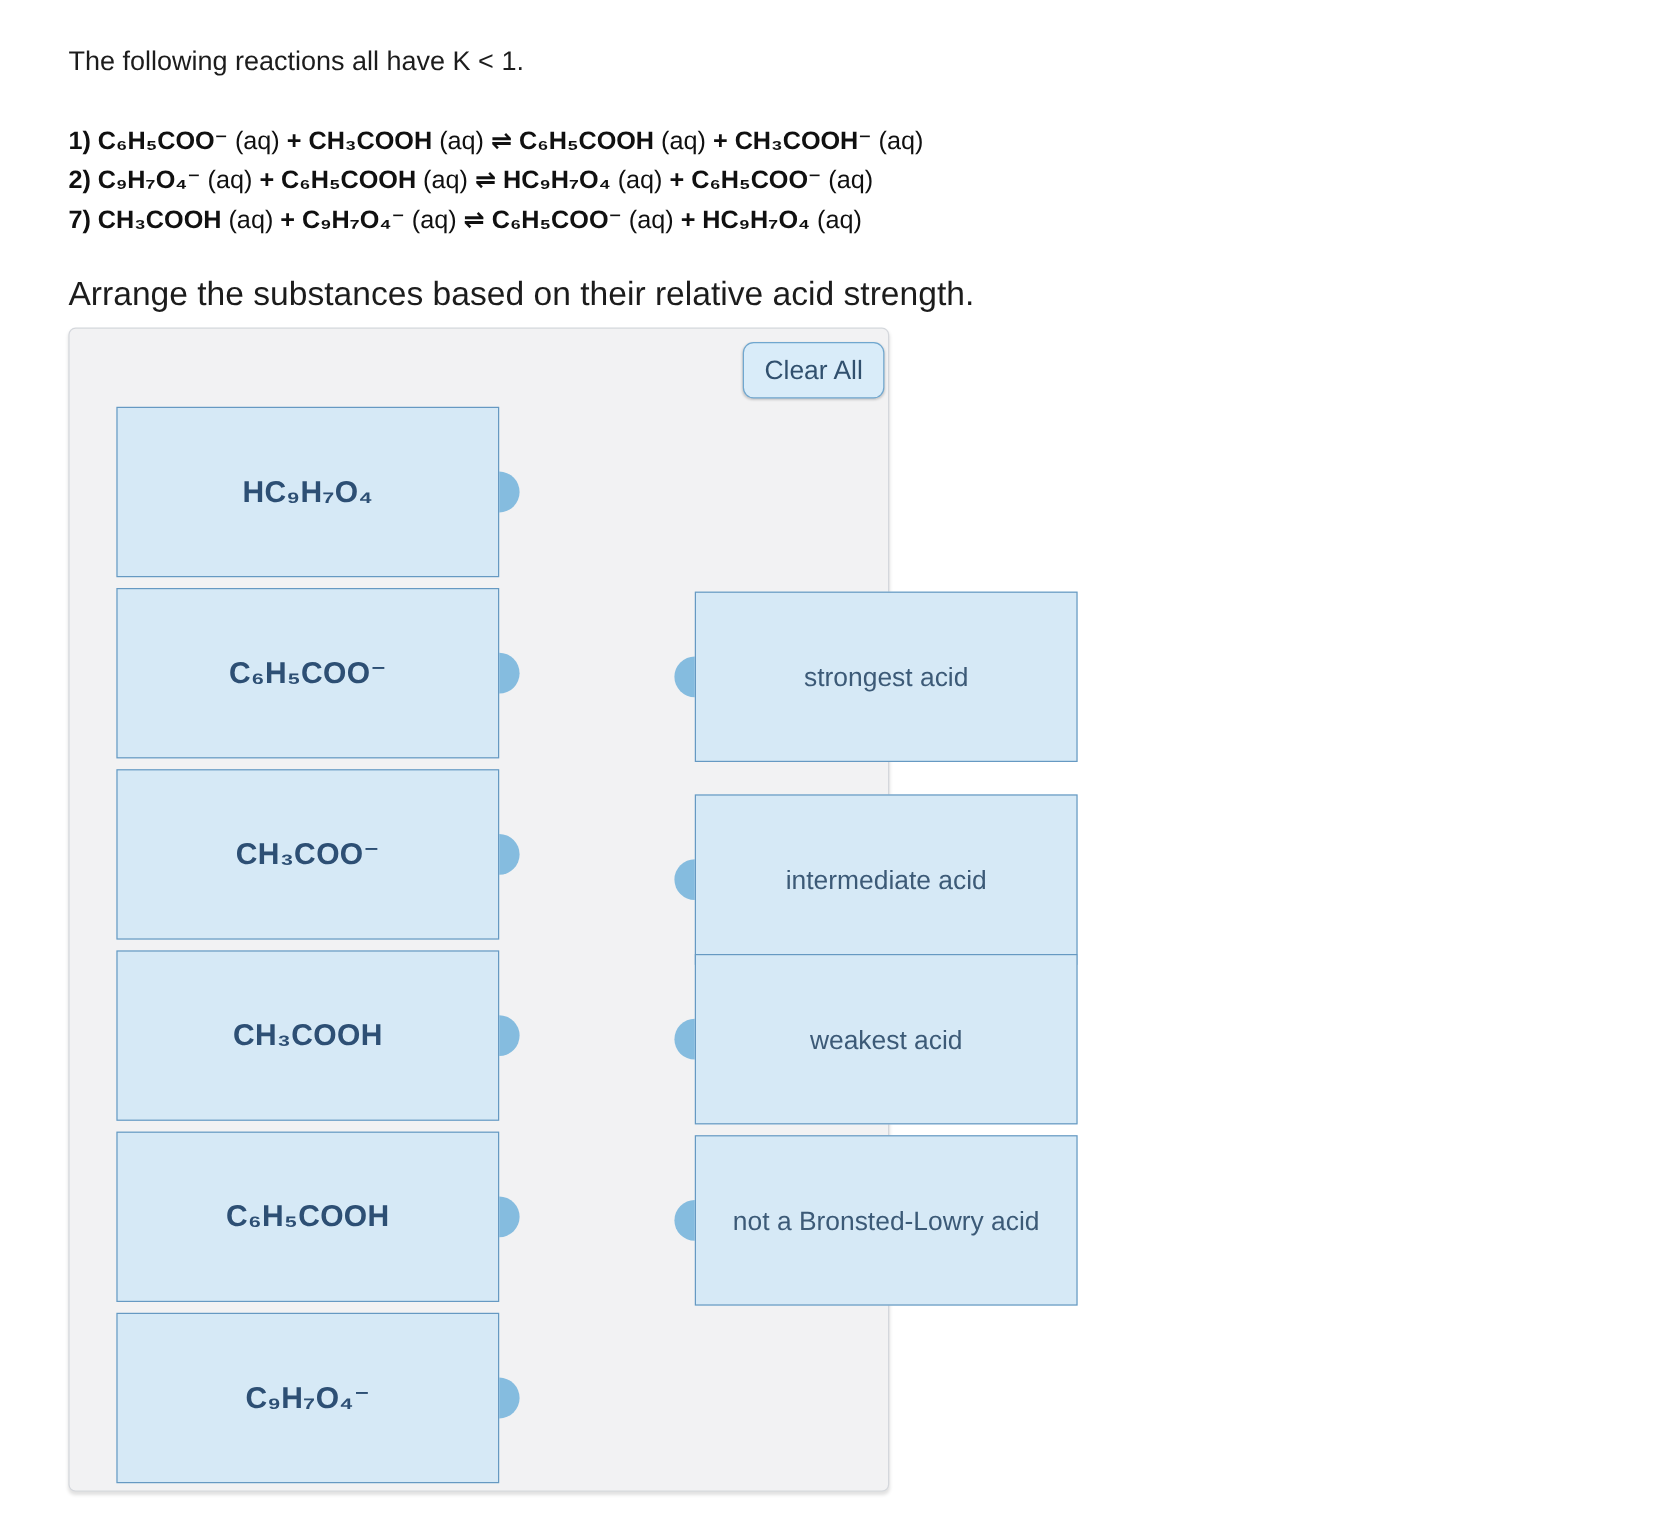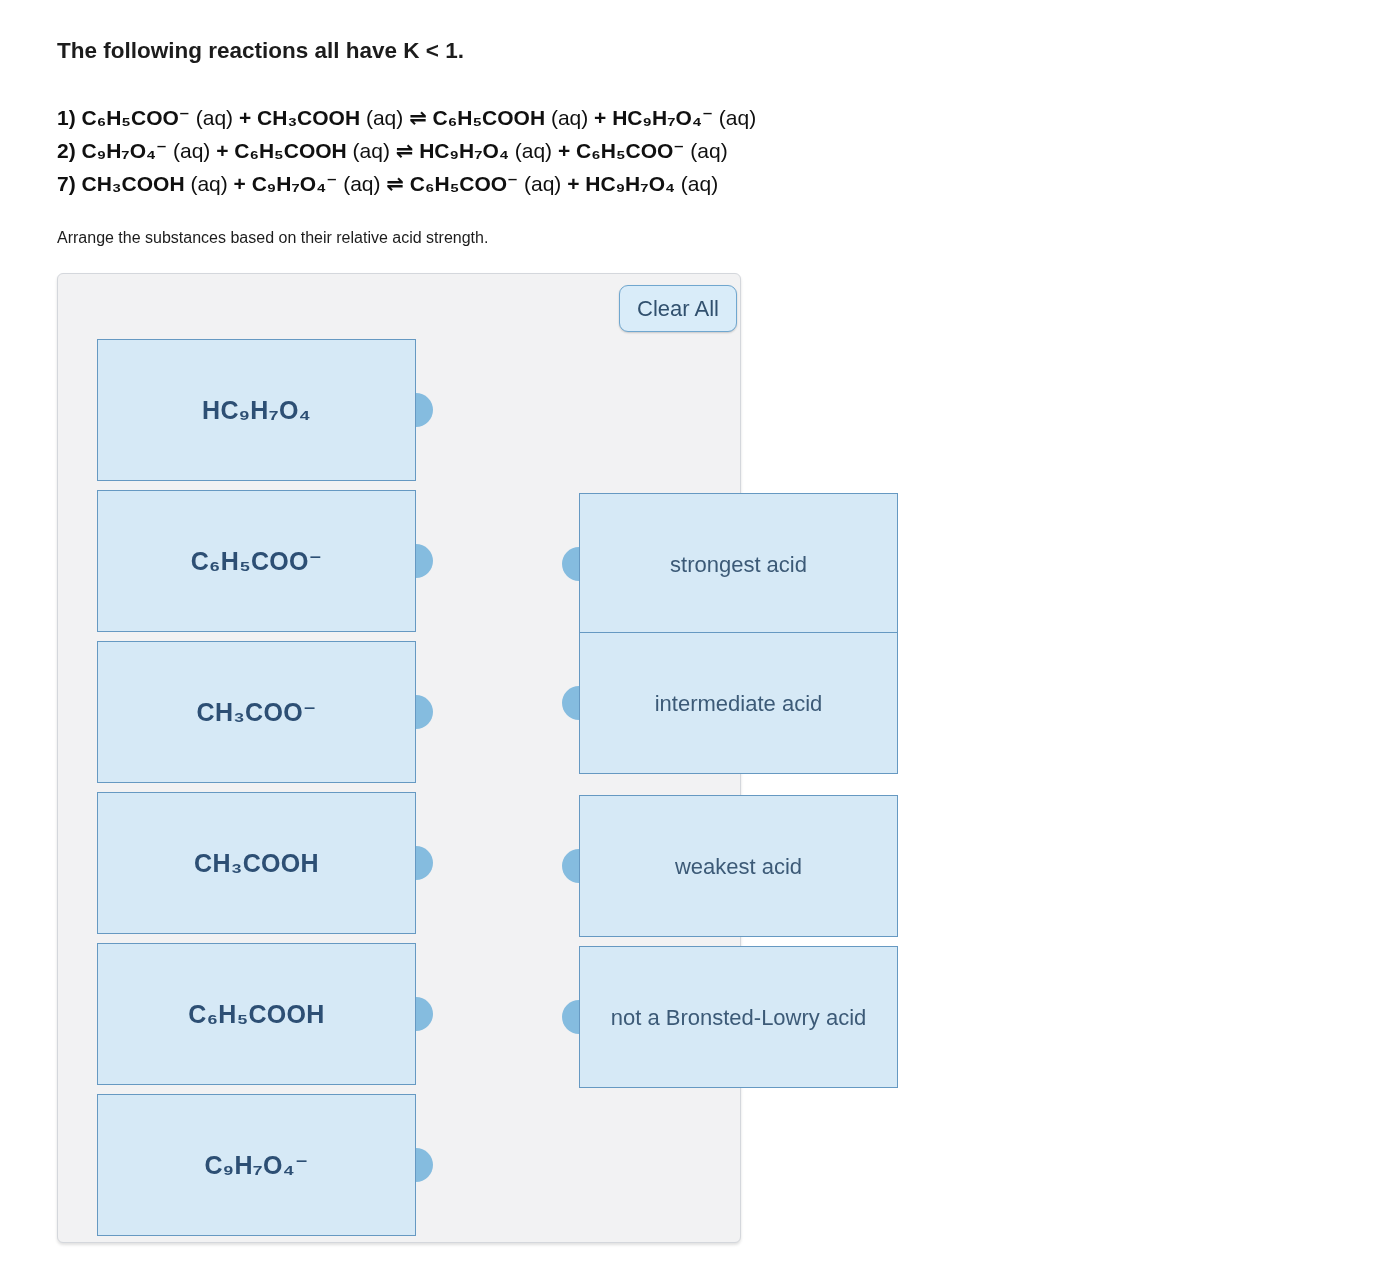--- a/index.html
+++ b/index.html
@@ -14,32 +14,32 @@
     --button-border:#70a7cf;
     --button-text:#31506e;
   }
   html,body{margin:0;padding:0;background:#ffffff;}
   .page{
     position:relative;width:1386px;height:1278px;overflow:hidden;background:#ffffff;
     font-family:"Liberation Sans","DejaVu Sans",sans-serif;
   }
   .heading{
     position:absolute;left:57px;top:38px;margin:0;
-    font-size:22.5px;color:#1c1c1c;font-weight:bold;
+    font-size:22.5px;color:#1c1c1c;
   }
   .reactions{
     position:absolute;left:57px;top:101px;
   }
   .reaction-line{
     font-size:21px;font-weight:700;color:#101010;line-height:33px;white-space:nowrap;
   }
   .reaction-line .aq{font-weight:400;}
   .prompt{
     position:absolute;left:57px;top:229px;margin:0;
-    font-size:16px;color:#1c1c1c;
+    font-size:28px;color:#1c1c1c;
   }
   .panel{
     position:absolute;left:57px;top:273px;width:684px;height:970px;
     background:var(--panel-bg);
     border:1px solid var(--panel-border);
     border-radius:6px;
     box-shadow:0 2px 3px rgba(0,0,0,0.12);
     box-sizing:border-box;
   }
   .clear-all{
@@ -73,21 +73,21 @@
   .dot-right{right:-18px;border-radius:0 17px 17px 0;}
   .dot-left{left:-18px;border-radius:17px 0 0 17px;}
 </style>
 </head>
 <body>
 
 <div class="page">
   <p class="heading">The following reactions all have K &lt; 1.</p>
 
   <div class="reactions">
-      <div class="reaction-line"><span>1) C₆H₅COO⁻ </span><span class="aq">(aq)</span><span> + CH₃COOH </span><span class="aq">(aq)</span><span> ⇌ C₆H₅COOH </span><span class="aq">(aq)</span><span> + HC₉H₇O₄⁻ </span><span class="aq">(aq)</span></div>
+      <div class="reaction-line"><span>1) C₆H₅COO⁻ </span><span class="aq">(aq)</span><span> + CH₃COOH </span><span class="aq">(aq)</span><span> ⇌ C₆H₅COOH </span><span class="aq">(aq)</span><span> + CH₃COOH⁻ </span><span class="aq">(aq)</span></div>
       <div class="reaction-line"><span>2) C₉H₇O₄⁻ </span><span class="aq">(aq)</span><span> + C₆H₅COOH </span><span class="aq">(aq)</span><span> ⇌ HC₉H₇O₄ </span><span class="aq">(aq)</span><span> + C₆H₅COO⁻ </span><span class="aq">(aq)</span></div>
       <div class="reaction-line"><span>7) CH₃COOH </span><span class="aq">(aq)</span><span> + C₉H₇O₄⁻ </span><span class="aq">(aq)</span><span> ⇌ C₆H₅COO⁻ </span><span class="aq">(aq)</span><span> + HC₉H₇O₄ </span><span class="aq">(aq)</span></div>
     </div>
 
   <p class="prompt">Arrange the substances based on their relative acid strength.</p>
 
   <div class="panel">
     <button class="clear-all">Clear All</button>
 
   <div class="card" style="top: 65px;">
@@ -111,21 +111,21 @@
         <span class="dot dot-right"></span>
       </div>
       <div class="card" style="top: 820px;">
         <span class="card-label">C₉H₇O₄⁻</span>
         <span class="dot dot-right"></span>
       </div>
       <div class="target" style="top: 219px;">
         <span class="target-label">strongest acid</span>
         <span class="dot dot-left"></span>
       </div>
-      <div class="target" style="top: 358px;">
+      <div class="target" style="top: 388px;">
         <span class="target-label">intermediate acid</span>
         <span class="dot dot-left"></span>
       </div>
       <div class="target" style="top: 521px;">
         <span class="target-label">weakest acid</span>
         <span class="dot dot-left"></span>
       </div>
       <div class="target" style="top: 672px;">
         <span class="target-label">not a Bronsted-Lowry acid</span>
         <span class="dot dot-left"></span>

